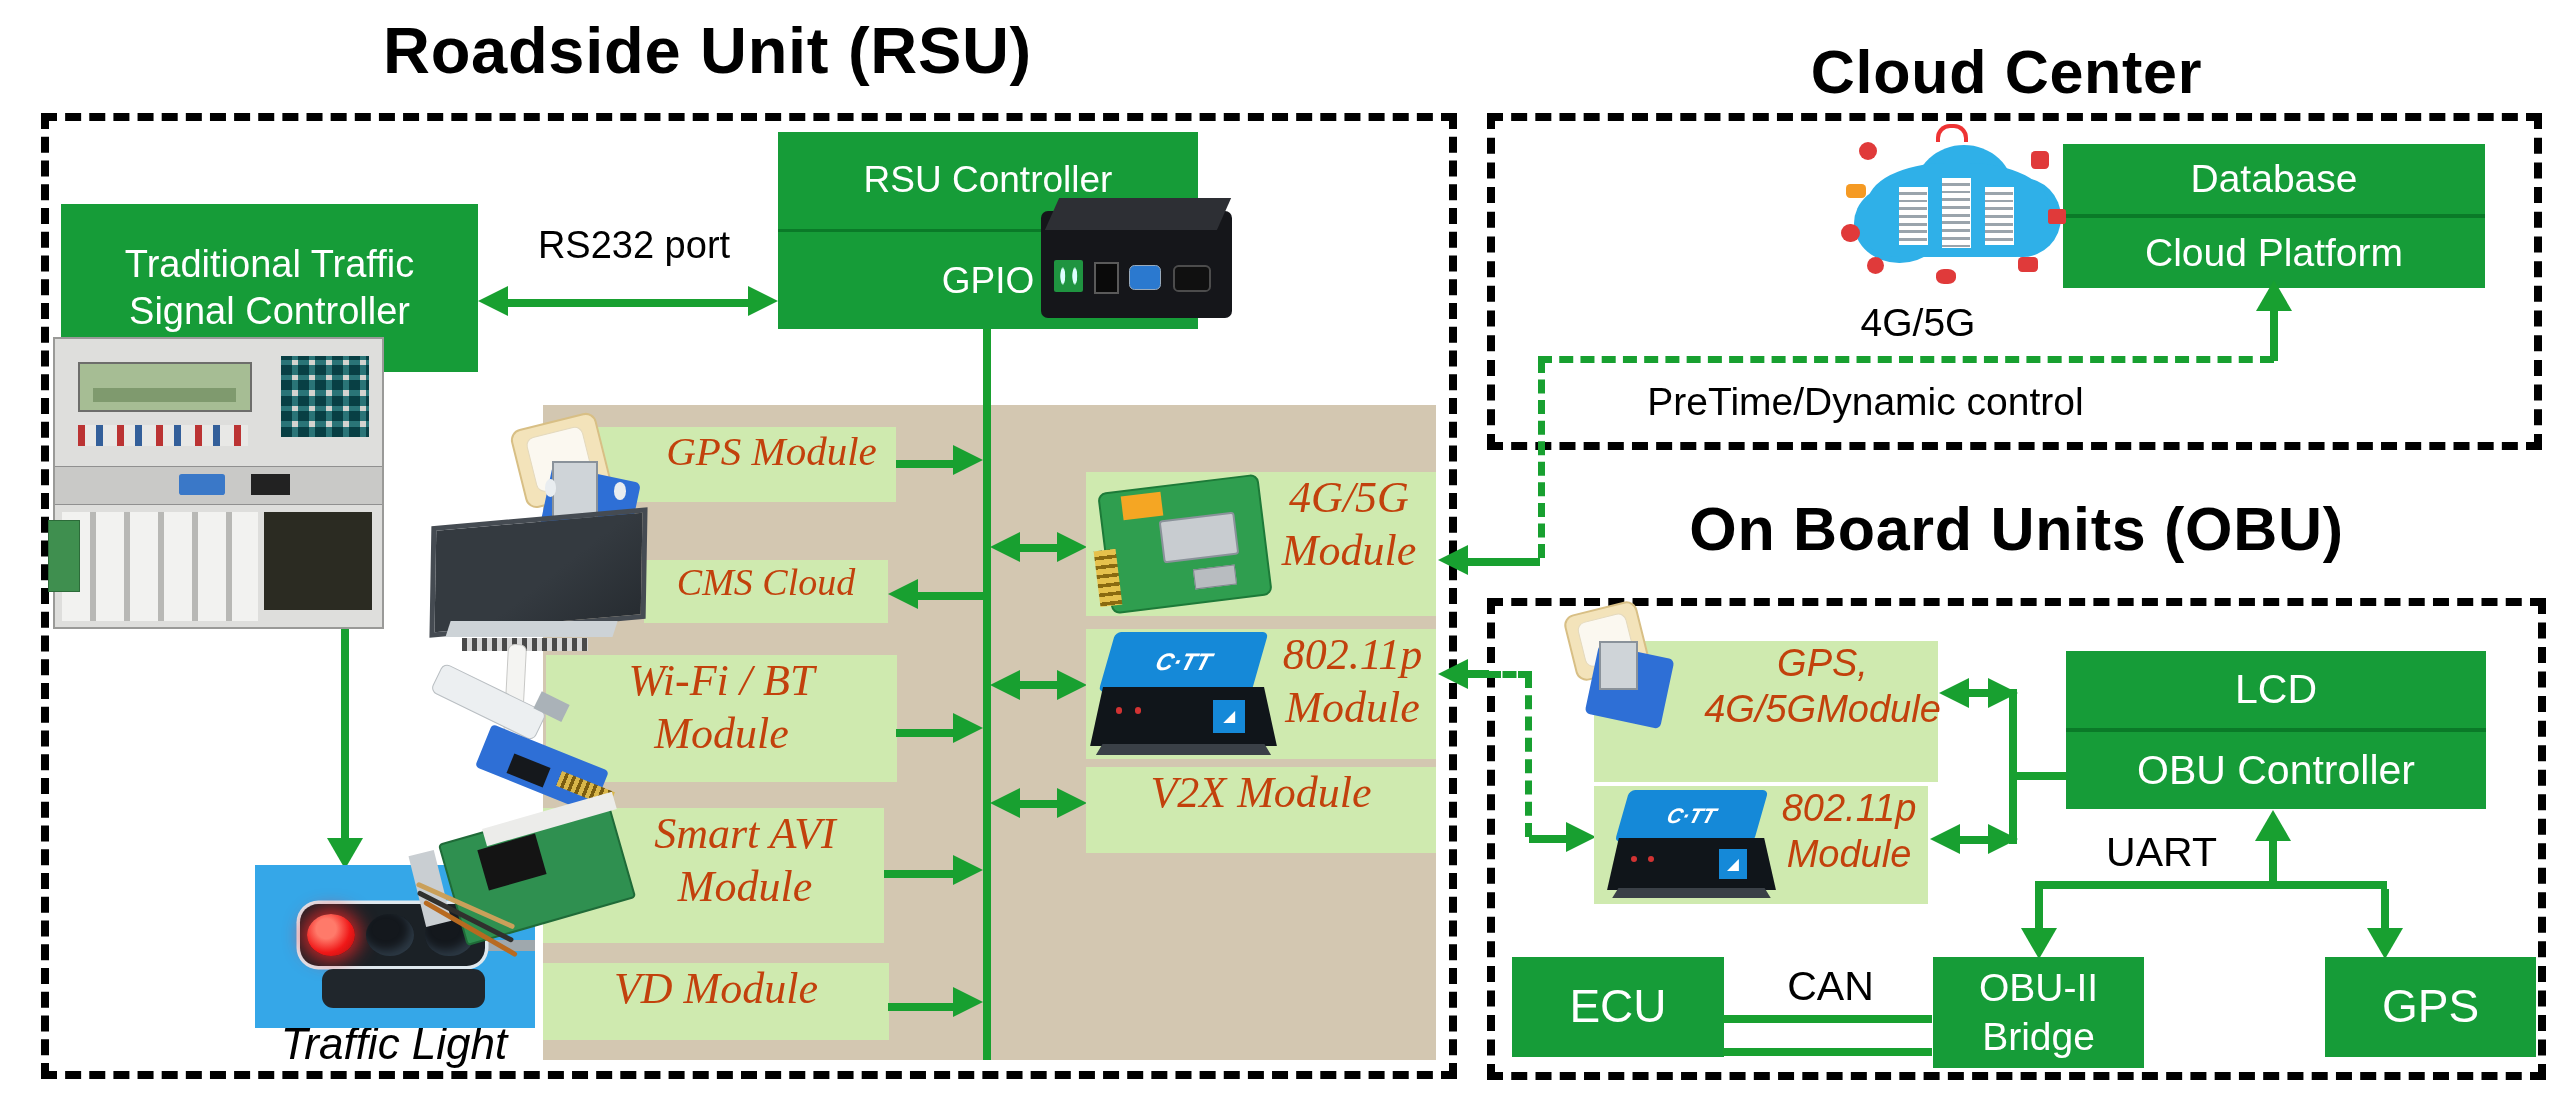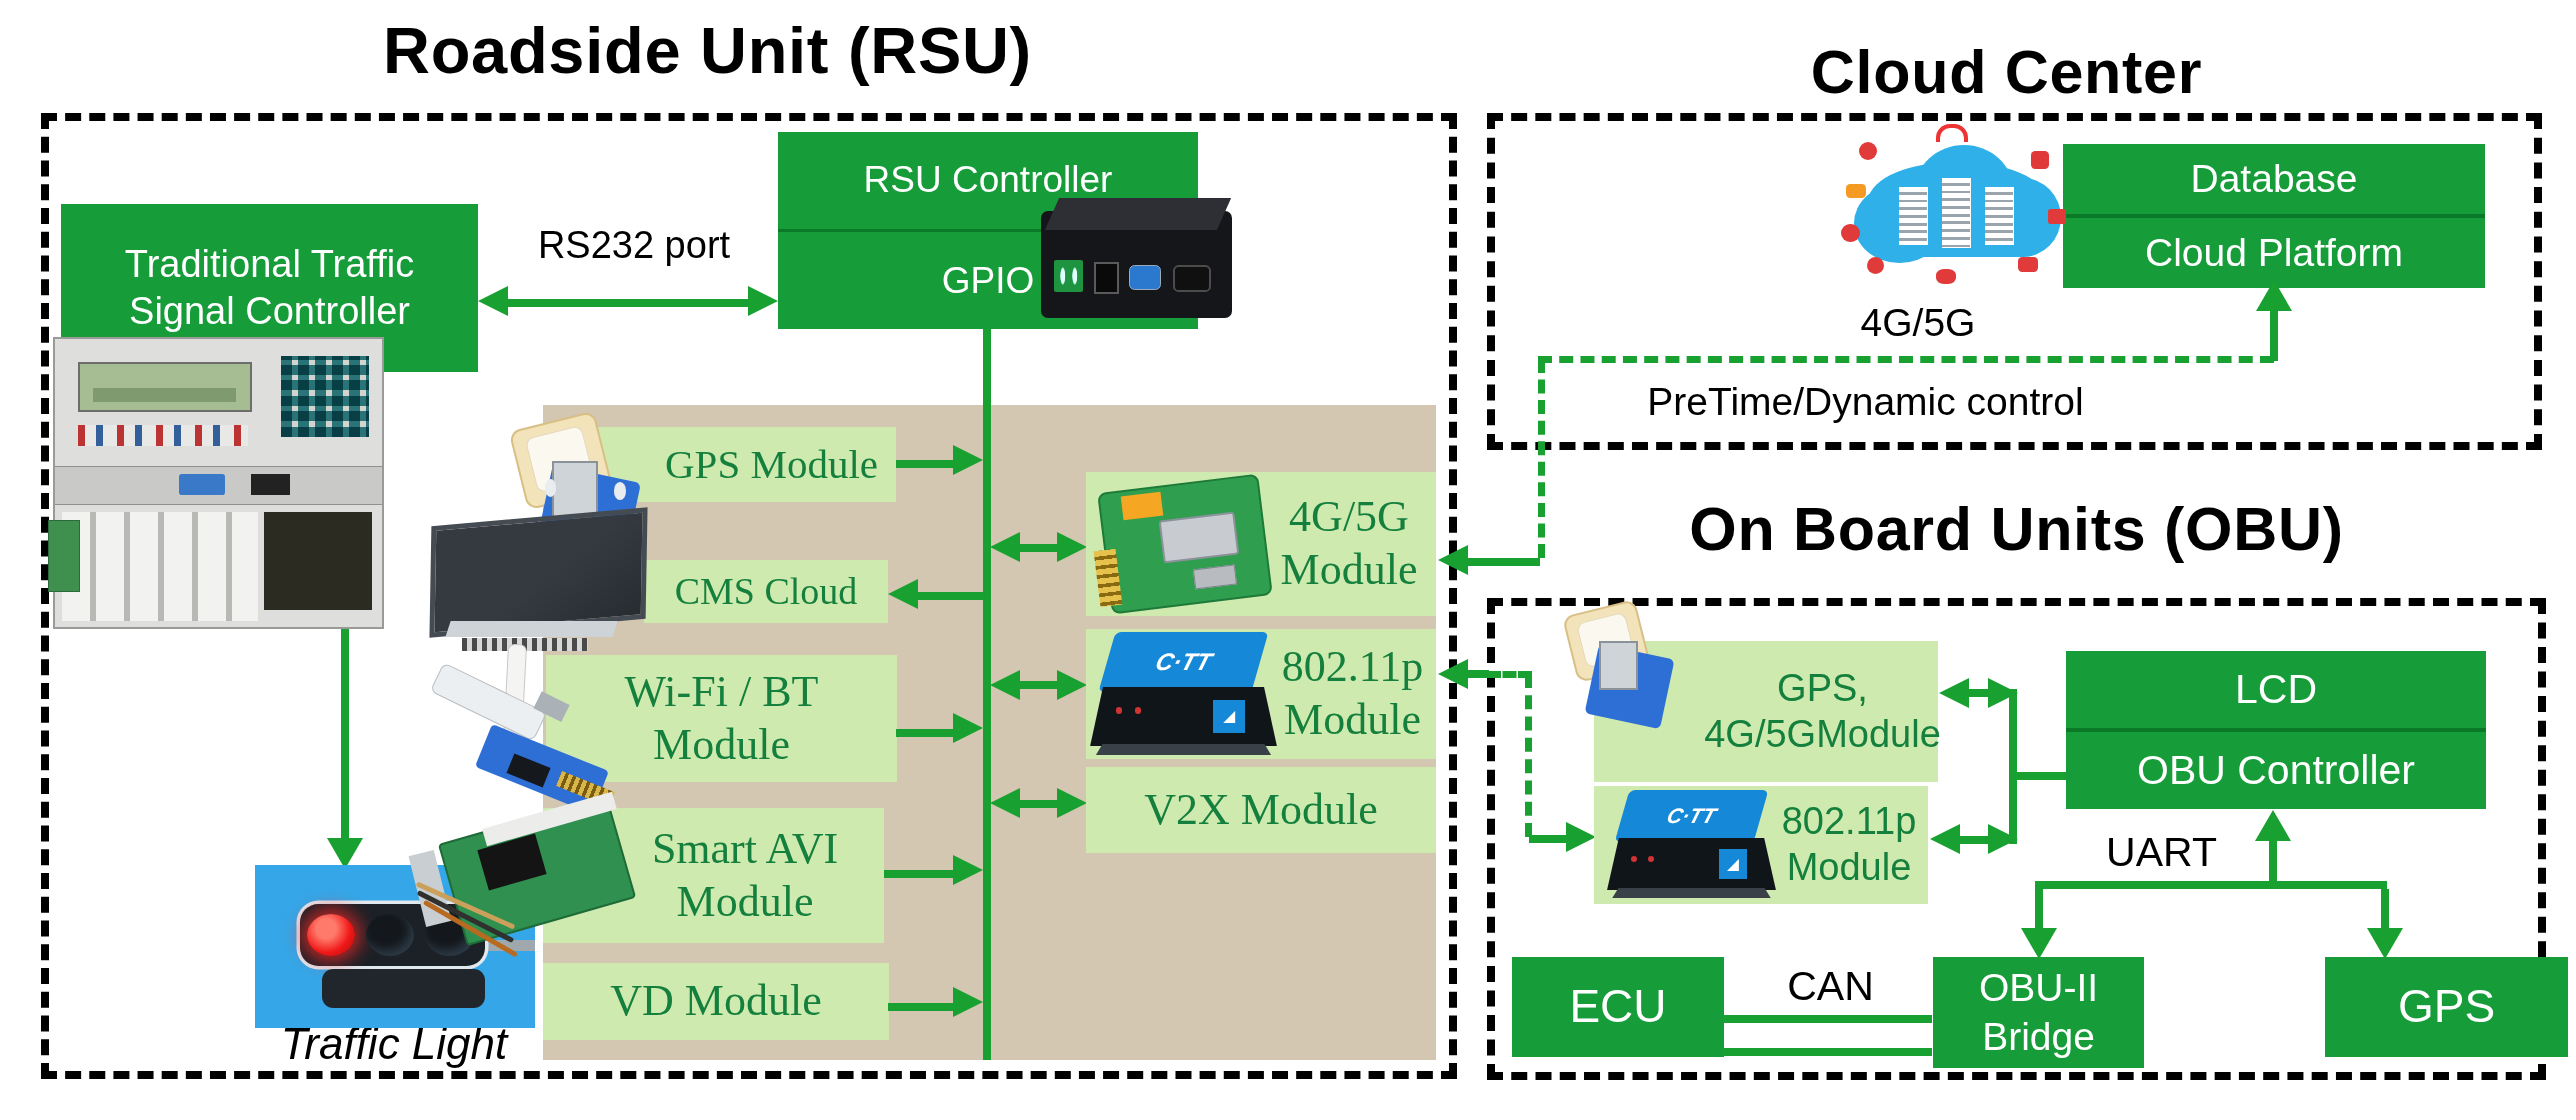--- a/index.html
+++ b/index.html
@@ -6,24 +6,24 @@
     --green:#169c38; --lgreen:#cfeaaf; --tan:#d3c7b1; --arrow:#18a030; --ink:#111;
   }
   html,body{margin:0;padding:0;background:#fff;}
   .stage{position:relative;width:2576px;height:1120px;background:#fff;overflow:hidden;
          font-family:"Liberation Sans",sans-serif;padding-left:16px;}
   .title{position:absolute;font-weight:bold;color:#000;text-align:center;letter-spacing:0.7px;}
   .dashed{position:absolute;border:8.4px dashed #000;box-sizing:border-box;background:transparent;}
   .panel{position:absolute;background:var(--tan);}
   .gbox{position:absolute;background:var(--green);color:#fff;display:flex;flex-direction:column;
         align-items:center;justify-content:center;text-align:center;line-height:1.25;}
-  .lgbox{position:absolute;background:var(--lgreen);color:#15803d;
+  .lgbox{position:absolute;background:var(--lgreen);color:#c2410c;
          font-family:"Liberation Serif","DejaVu Serif",serif;
-         display:flex;flex-direction:column;align-items:center;justify-content:center;
-         text-align:center;line-height:1.2;box-sizing:border-box;}
+         display:flex;flex-direction:column;align-items:center;justify-content:flex-start;
+         text-align:center;line-height:1.2;box-sizing:border-box;font-style:italic;}
   .divider{width:100%;height:3.5px;background:#0a7a28;flex:0 0 auto;}
   .sect{width:100%;display:flex;align-items:center;justify-content:center;flex:1 1 auto;}
   .lbl{position:absolute;color:#000;text-align:center;}
   .shaft-h{position:absolute;background:var(--arrow);height:8.4px;}
   .shaft-v{position:absolute;background:var(--arrow);width:8.4px;}
   .ah-r{position:absolute;width:0;height:0;border-top:15.5px solid transparent;
         border-bottom:15.5px solid transparent;border-left:30px solid var(--arrow);}
   .ah-l{position:absolute;width:0;height:0;border-top:15.5px solid transparent;
         border-bottom:15.5px solid transparent;border-right:30px solid var(--arrow);}
   .ah-u{position:absolute;width:0;height:0;border-left:18.3px solid transparent;
@@ -393,21 +393,21 @@
   <div class="ah-d" style="left:2367px;top:928px;"></div>
   <div class="lbl" style="left:2084px;top:829px;width:155px;font-size:41px;">UART</div>
 
   <div class="gbox" style="left:1512px;top:957px;width:212px;height:100px;font-size:46px;">
     <div>ECU</div>
   </div>
   <div class="gbox" style="left:1933px;top:957px;width:211px;height:111px;font-size:39px;">
     <div>OBU-II</div>
     <div>Bridge</div>
   </div>
-  <div class="gbox" style="left:2325px;top:957px;width:243px;height:100px;font-size:46px;">
+  <div class="gbox" style="left:2325px;top:957px;width:211px;height:100px;font-size:46px;">
     <div>GPS</div>
   </div>
 
   <div class="shaft-h" style="left:1723px;top:1015px;width:209px;"></div>
   <div class="shaft-h" style="left:1723px;top:1048px;width:209px;"></div>
   <div class="lbl" style="left:1760px;top:963px;width:141px;font-size:41px;">CAN</div>
 
 </div>
 
 

